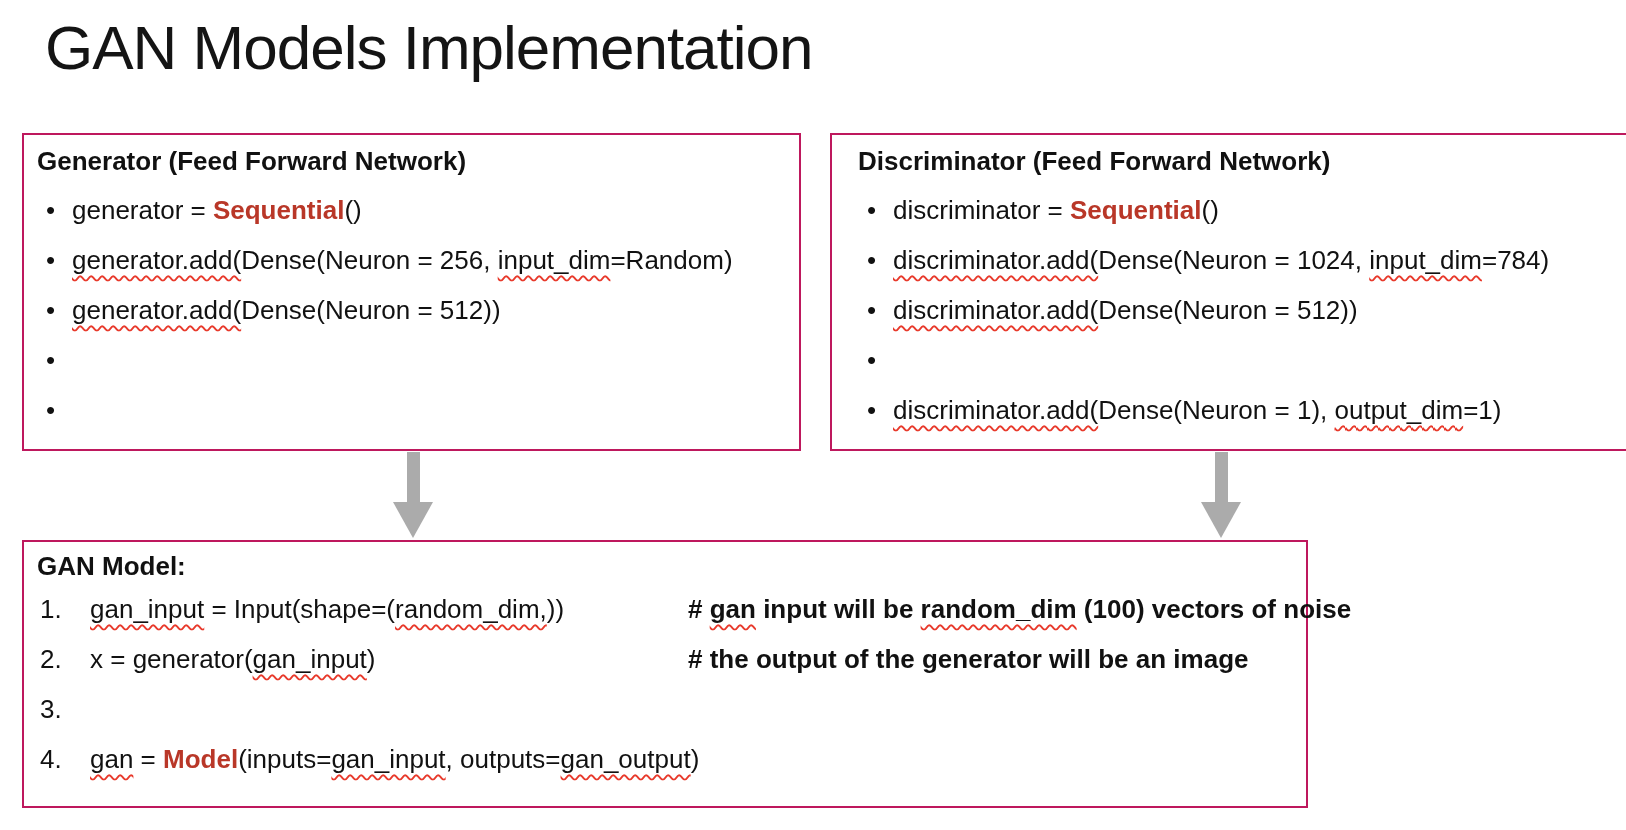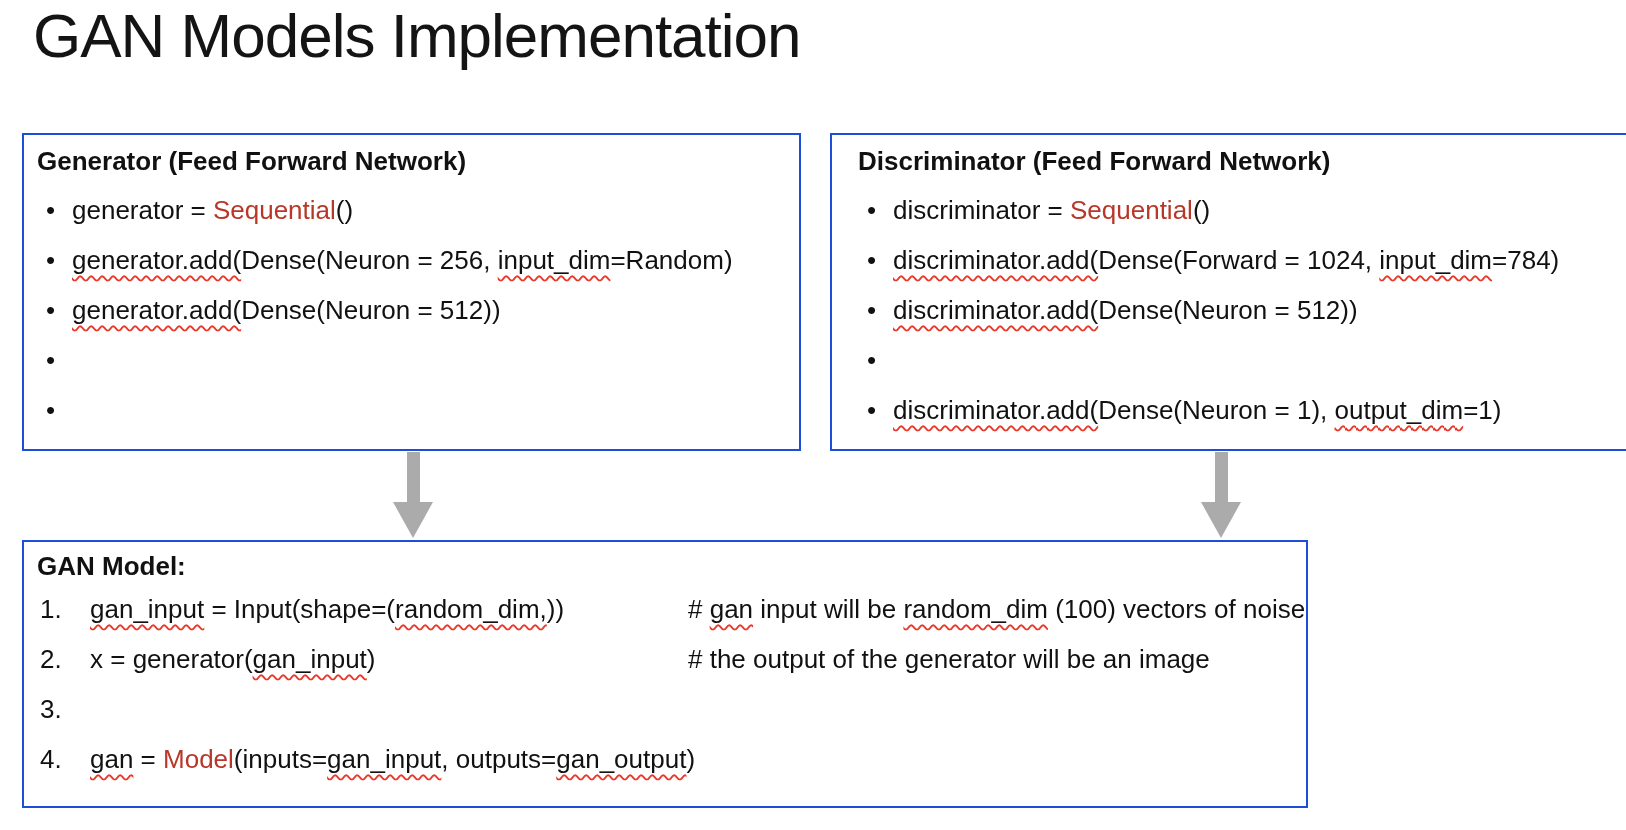--- a/index.html
+++ b/index.html
@@ -12,30 +12,30 @@
     height: 830px;
     position: relative;
     font-family: "Liberation Sans", "DejaVu Sans", sans-serif;
     color: #111111;
     overflow: hidden;
   }
   .title {
     position: absolute;
     left: 33px;
     top: 0px;
-    margin: 0;
+    margin: 12px;
     font-size: 62px;
     font-weight: 400;
     letter-spacing: -1px;
     color: #141414;
     white-space: nowrap;
   }
   .box {
     position: absolute;
-    border: 2px solid #1d4ed8;
+    border: 2px solid #be185d;
     box-sizing: border-box;
     background: #ffffff;
   }
   .box-generator      { left: 22px;  top: 133px; width: 779px;  height: 318px; }
   .box-discriminator  { left: 830px; top: 133px; width: 883px;  height: 318px; padding-left: 13px; }
   .box-gan            { left: 22px;  top: 540px; width: 1286px; height: 268px; }
 
   .box h2 {
     margin: 0;
     padding: 11px 0 0 13px;
@@ -67,25 +67,25 @@
     grid-template-columns: 50px 598px 1fr;
     align-items: center;
     height: 50px;
     padding-left: 16px;
     font-size: 26px;
     white-space: nowrap;
   }
   .box-gan h2 { padding-top: 9px; height: 33px; }
   .gan-num  { white-space: nowrap; }
   .gan-code { white-space: nowrap; }
-  .gan-comment { white-space: nowrap; }
+  .gan-comment { white-space: nowrap; font-weight: bold; }
 
   .kw {
     color: var(--kw, #B93728);
-    font-weight: 400;
+    font-weight: 700;
   }
   .sq {
     text-decoration-line: underline;
     text-decoration-style: wavy;
     text-decoration-color: var(--sq, #E8392B);
     text-decoration-thickness: 2px;
     text-underline-offset: 6px;
     text-decoration-skip-ink: none;
   }
 
@@ -146,21 +146,21 @@
 
 <section class="box box-discriminator">
   <h2>Discriminator (Feed Forward Network)</h2>
   <ul class="bullets">
     <li>
         <span class="dot">•</span>
         <span><span>discriminator = </span><span class="kw">Sequential</span><span>()</span></span>
       </li>
     <li>
         <span class="dot">•</span>
-        <span><span class="sq">discriminator.add(</span><span>Dense(Forward = 1024, </span><span class="sq">input_dim</span><span>=784)</span></span>
+        <span><span class="sq">discriminator.add(</span><span>Dense(Neuron = 1024, </span><span class="sq">input_dim</span><span>=784)</span></span>
       </li>
     <li>
         <span class="dot">•</span>
         <span><span class="sq">discriminator.add(</span><span>Dense(Neuron = 512))</span></span>
       </li>
     <li>
         <span class="dot">•</span>
       </li>
     <li>
         <span class="dot">•</span>

